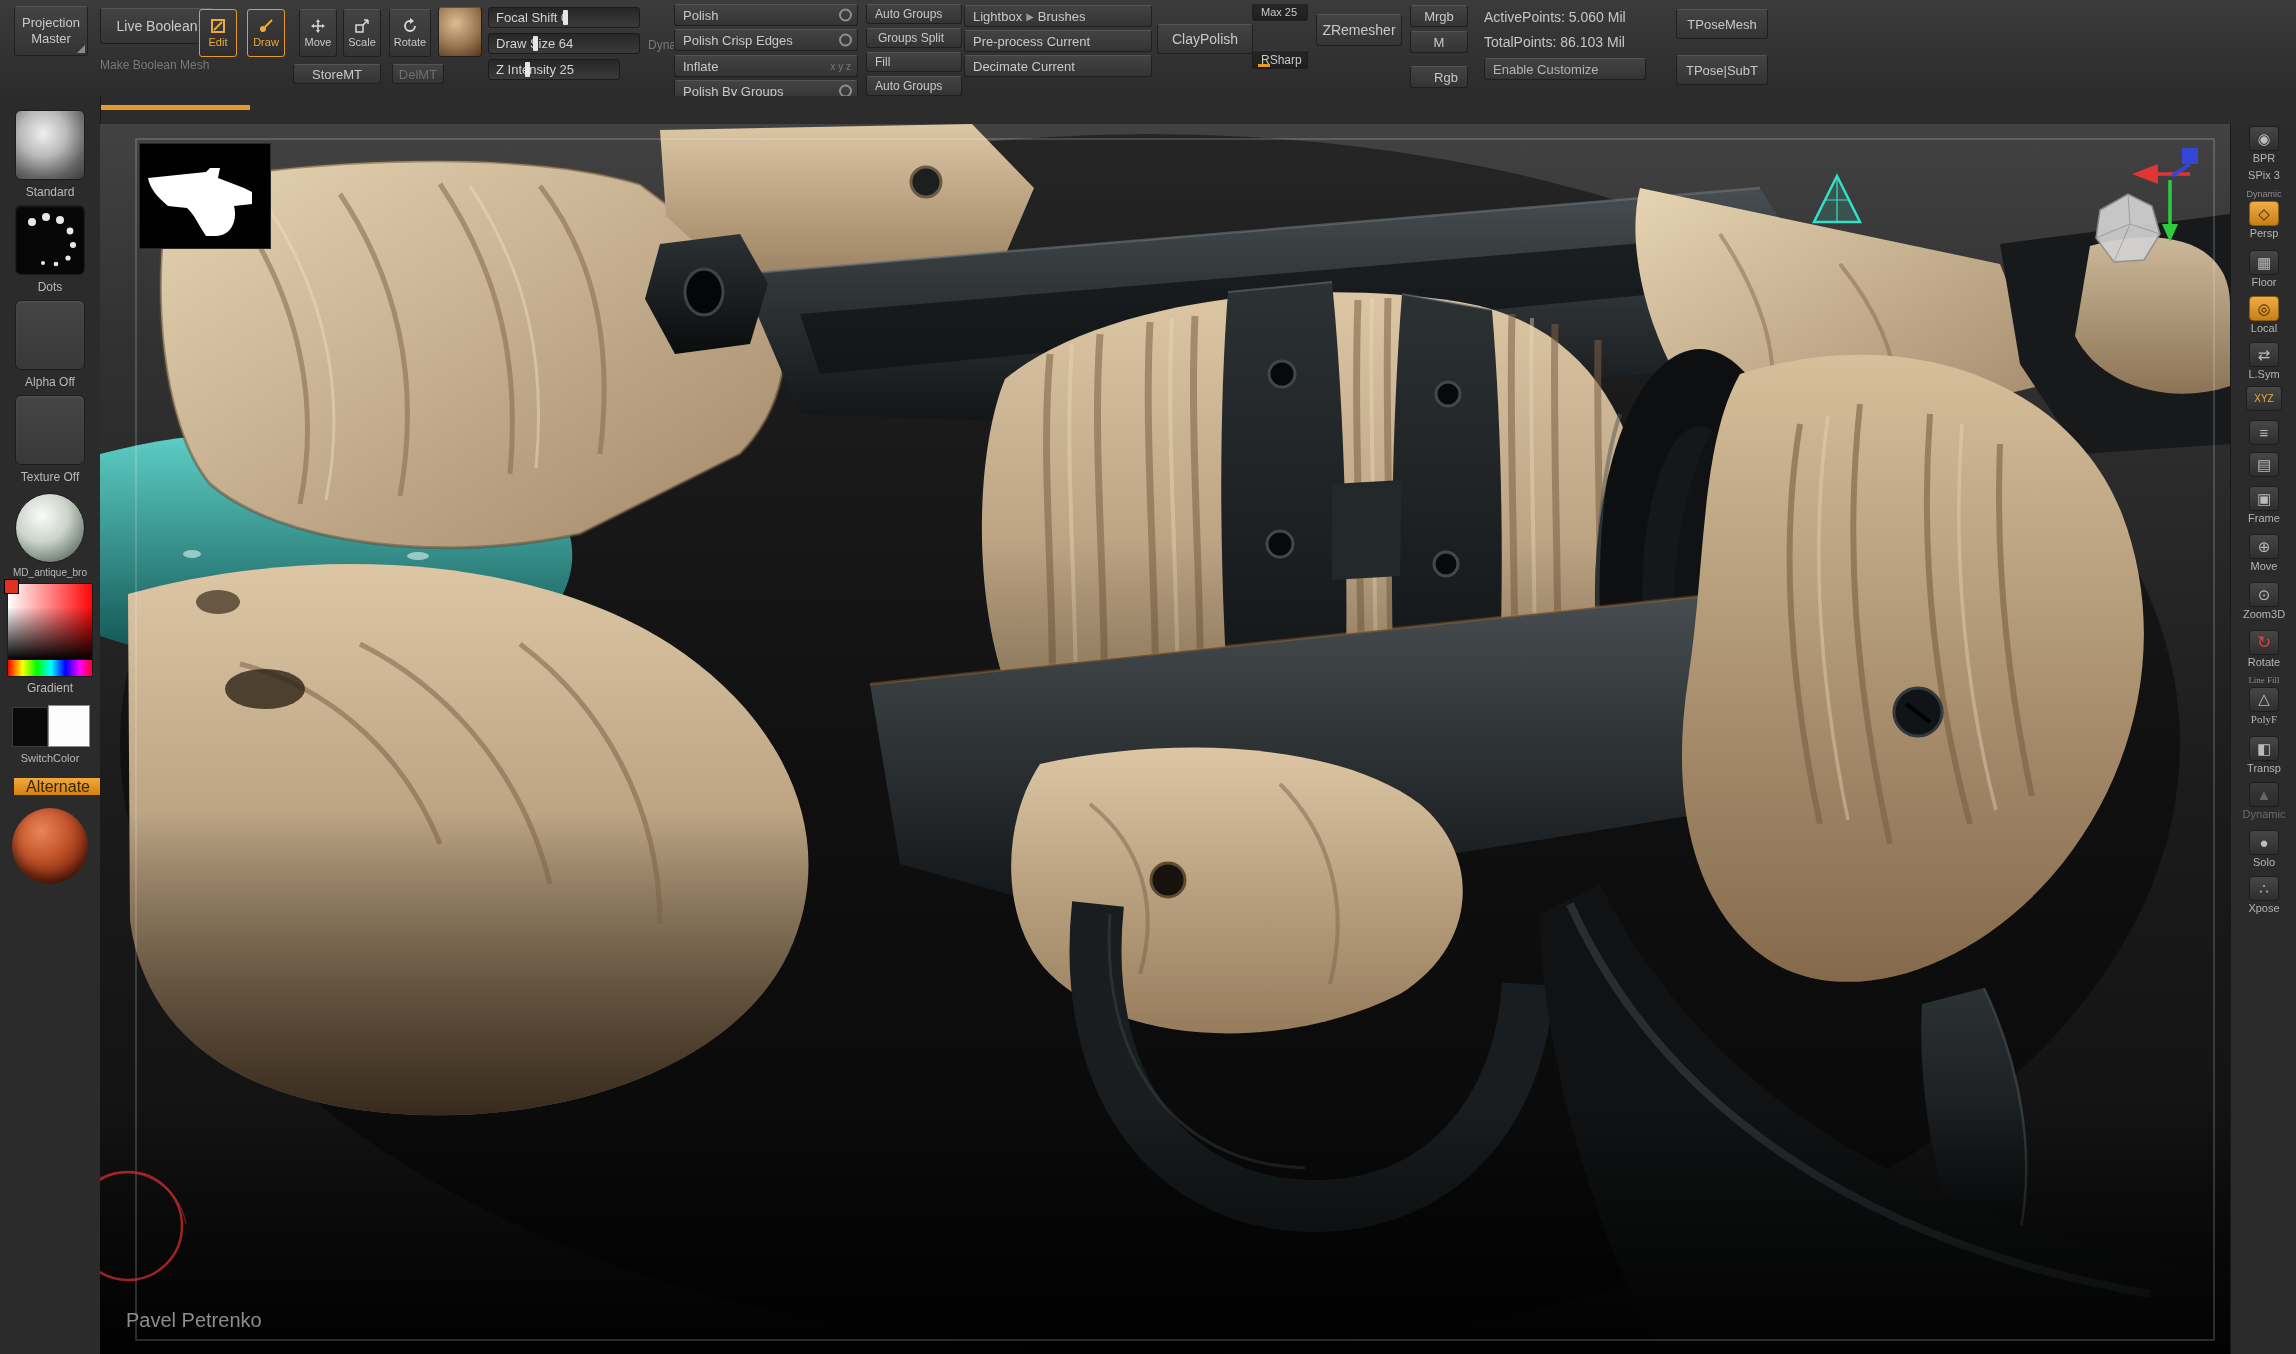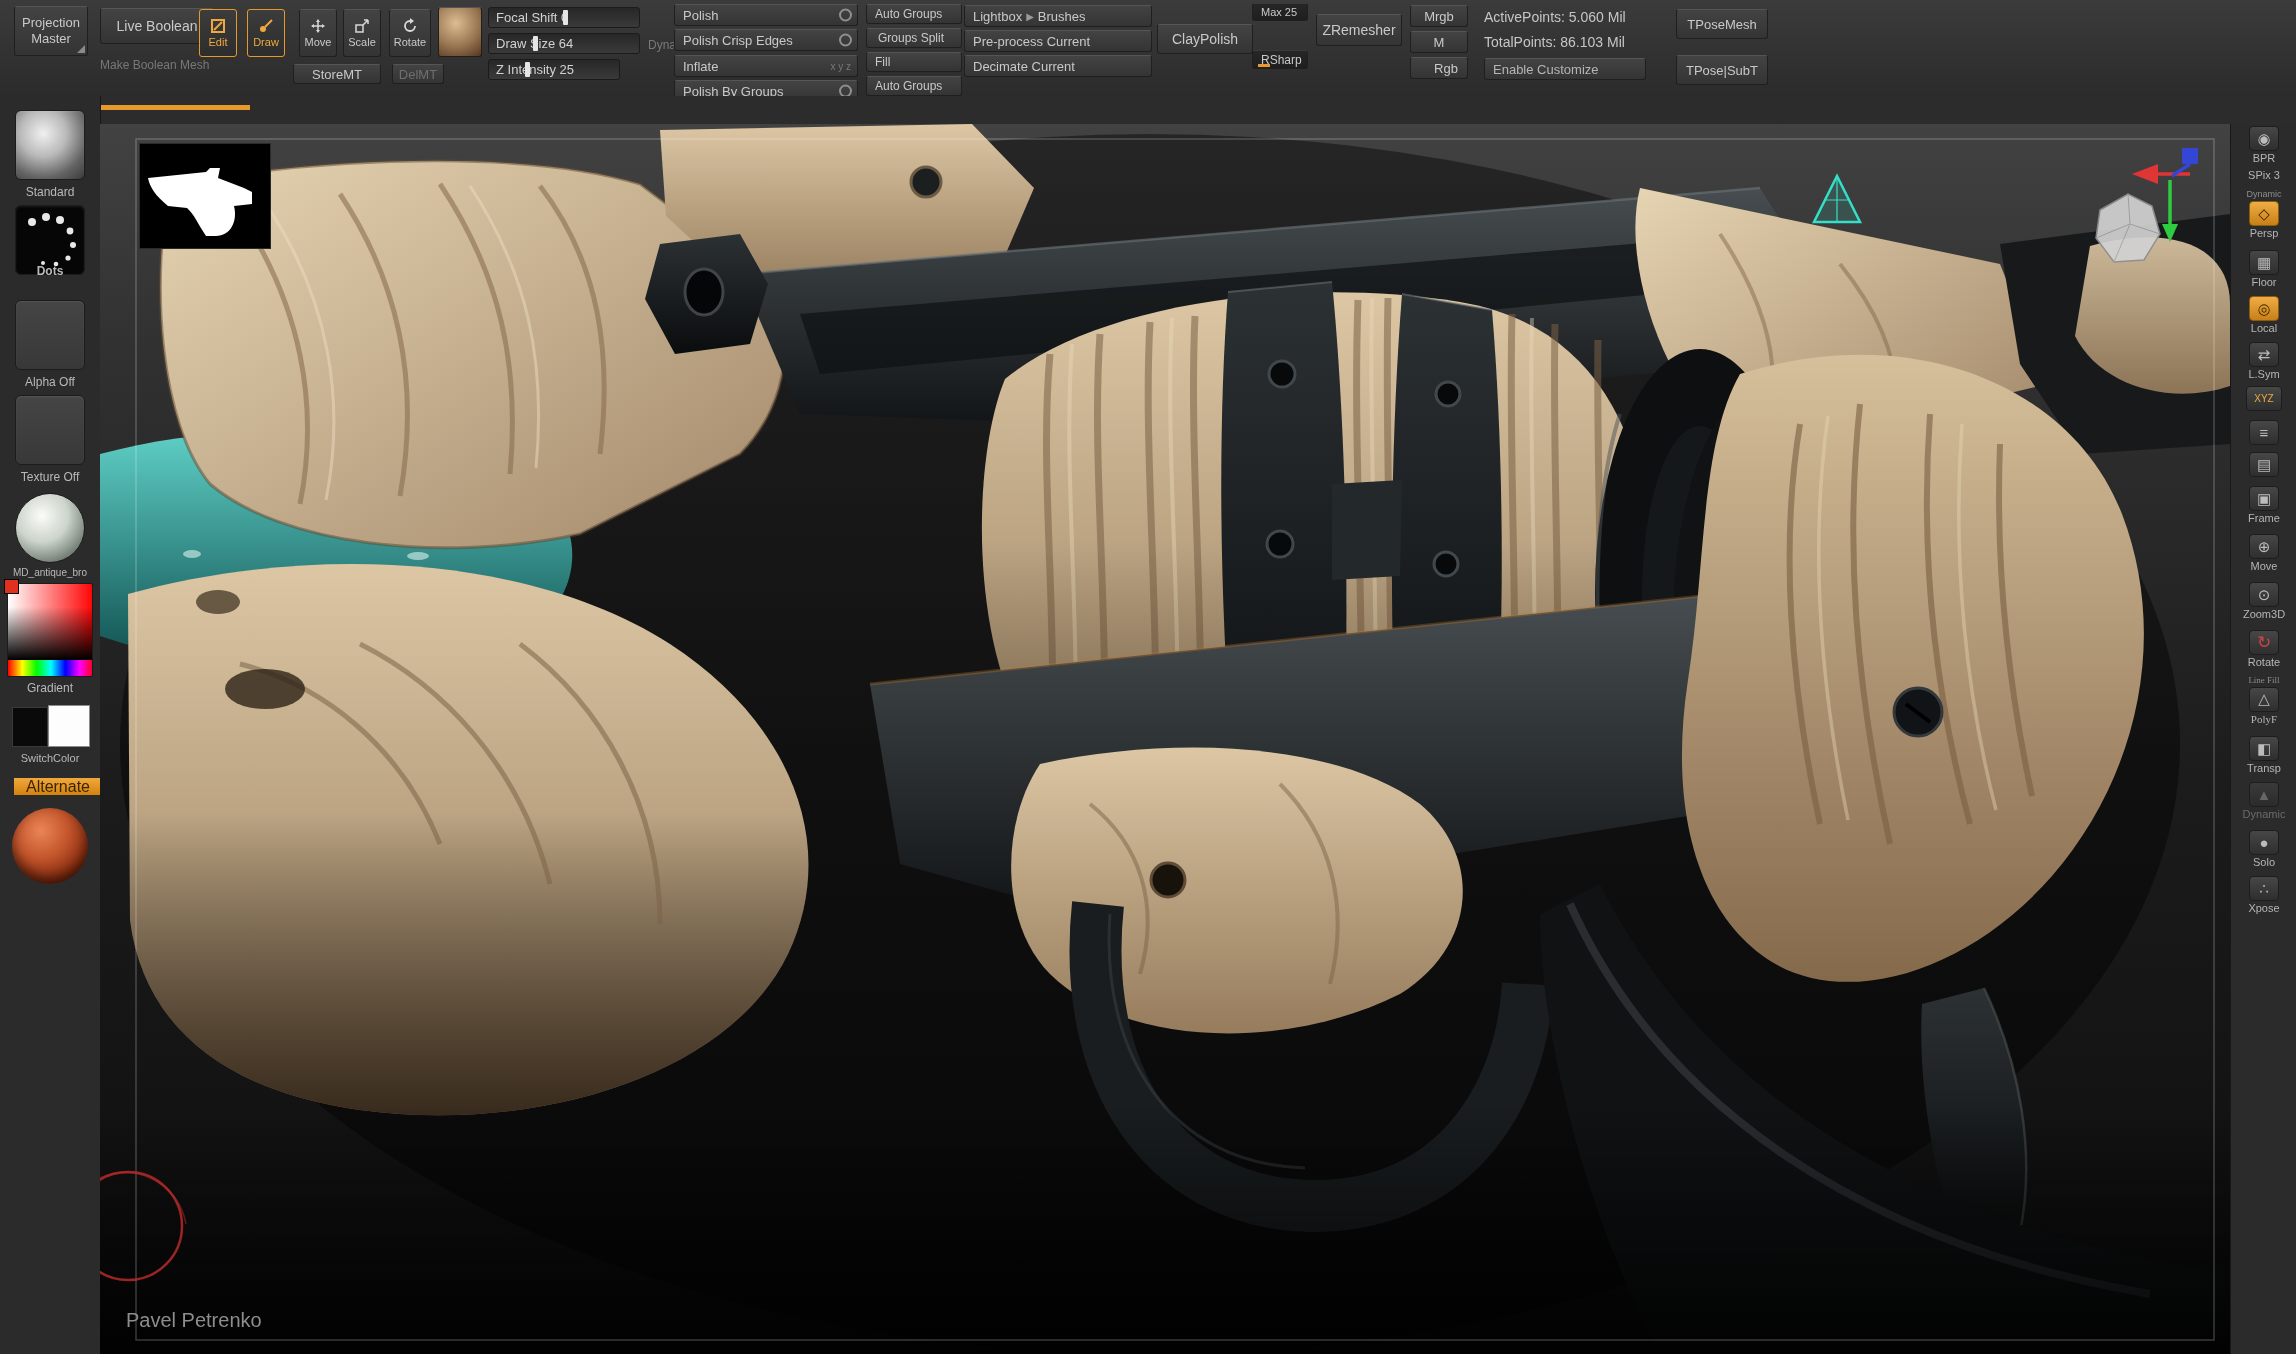--- a/index.html
+++ b/index.html
@@ -187,21 +187,21 @@
     </div>
     <div class="btn left darkbg" style="left:1252px;top:50px;width:56px;height:19px;font-size:12px;">
       <span>RSharp</span>
       <span class="otick"></span>
     </div>
 
     <div class="btn" style="left:1316px;top:14px;width:86px;height:32px;">ZRemesher</div>
 
     <div class="btn" style="left:1410px;top:5px;width:58px;height:22px;font-size:13px;">Mrgb</div>
     <div class="btn" style="left:1410px;top:31px;width:58px;height:22px;font-size:13px;">M</div>
-    <div class="btn" style="left:1410px;top:57px;width:58px;height:22px;font-size:13px;padding-left:14px;">Rgb</div>
+    <div class="btn" style="left:1410px;top:66px;width:58px;height:22px;font-size:13px;padding-left:14px;">Rgb</div>
 
     <div class="txt" style="left:1484px;top:9px;">ActivePoints: 5.060 Mil</div>
     <div class="txt" style="left:1484px;top:34px;">TotalPoints: 86.103 Mil</div>
     <div class="btn left" style="left:1484px;top:58px;width:162px;height:22px;font-size:13px;color:#b5b5b5;">Enable Customize</div>
 
     <div class="btn" style="left:1676px;top:9px;width:92px;height:30px;font-size:13px;">TPoseMesh</div>
     <div class="btn" style="left:1676px;top:55px;width:92px;height:30px;font-size:13px;">TPose|SubT</div>
   </div>
 
   <div class="midstrip">
@@ -221,21 +221,21 @@
             <circle cx="30" cy="11" r="4"></circle>
             <circle cx="44" cy="14" r="4"></circle>
           <circle cx="54" cy="25" r="3.4"></circle>
             <circle cx="57" cy="39" r="3"></circle>
             <circle cx="52" cy="52" r="2.6"></circle>
           <circle cx="40" cy="58" r="2.3"></circle>
             <circle cx="27" cy="57" r="2"></circle>
         </g>
       </svg>
     </div>
-    <div class="slabel" style="top:168px;font-weight:bold;">Dots</div>
+    <div class="slabel" style="top:184px;">Dots</div>
 
     <div class="thumb" style="left:15px;top:204px;width:70px;height:70px;background:linear-gradient(#454545,#383838);"></div>
     <div class="slabel" style="top:279px;">Alpha Off</div>
 
     <div class="thumb" style="left:15px;top:299px;width:70px;height:70px;background:linear-gradient(#454545,#383838);"></div>
     <div class="slabel" style="top:374px;">Texture Off</div>
 
     <div class="thumb" style="left:15px;top:397px;width:70px;height:70px;border-radius:50%;
          background:radial-gradient(circle at 38% 32%, #fafcf8 0%, #ccd4cb 42%, #79857c 74%, #3e463f 100%);"></div>
     <div class="slabel" style="top:471px;font-size:10px;">MD_antique_bro</div>

